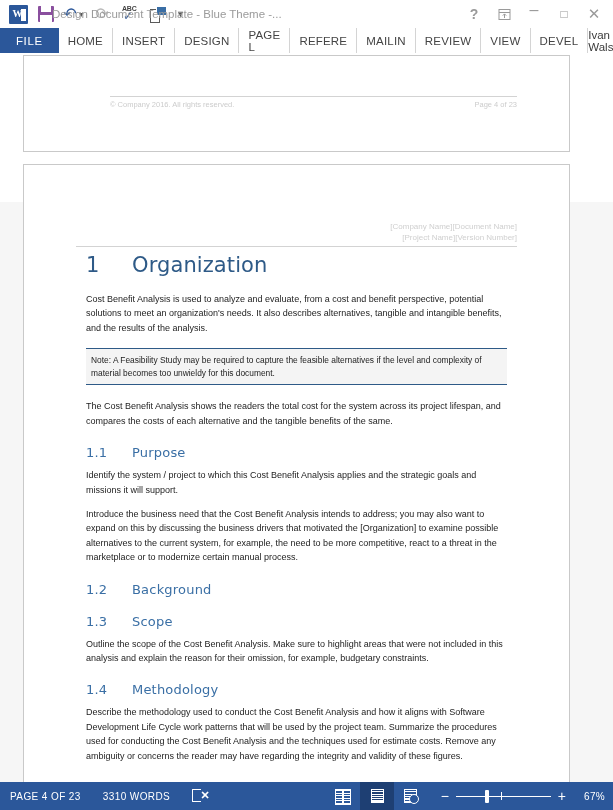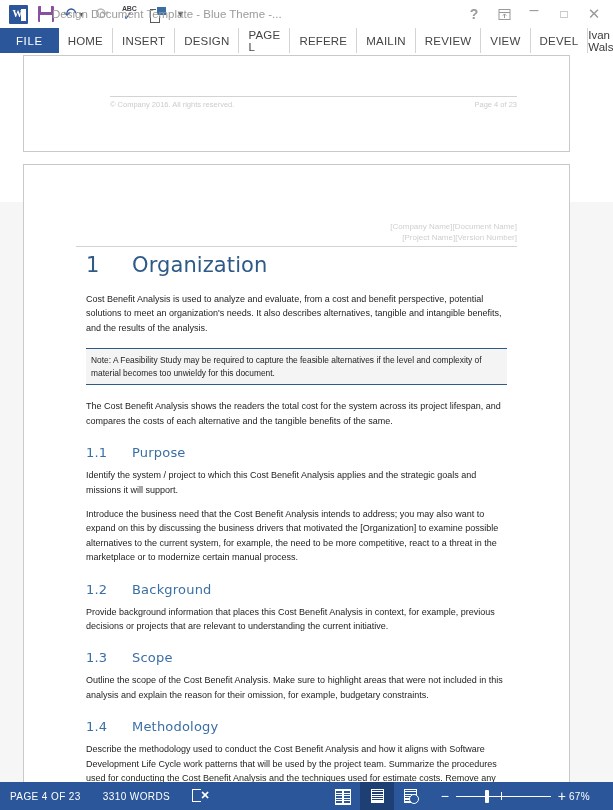--- a/index.html
+++ b/index.html
@@ -334,21 +334,21 @@
   .slider .mid {
     position: absolute; left: 47%; top: 3px;
     width: 1.3px; height: 8px; background: #ffffff;
   }
   .slider .thumb {
     position: absolute; left: 30%; top: 1px;
     width: 4.5px; height: 13px; background: #ffffff;
     border-radius: 1px;
   }
   .zoom-pct {
-    width: 36px; text-align: left;
+    width: 36px; text-align: right;
     font-size: 10px; letter-spacing: 0.3px;
   }
 </style>
 </head>
 <body>
 
 <div id="titlebar">
   <div class="qat">
     <div class="qat-btn">
         <span class="word-icon"></span>
@@ -458,21 +458,20 @@
         <span class="num">1.1</span>
         <span>Purpose</span>
       </h2>
       <p class="body">Identify the system / project to which this Cost Benefit Analysis applies and the strategic goals and missions it will support.</p>
       <p class="body">Introduce the business need that the Cost Benefit Analysis intends to address; you may also want to expand on this by discussing the business drivers that motivated the [Organization] to examine possible alternatives to the current system, for example, the need to be more competitive, react to a threat in the marketplace or to modernize certain manual process.</p>
 
       <h2 class="h2">
         <span class="num">1.2</span>
         <span>Background</span>
       </h2>
-      <p class="body">Provide background information that places this Cost Benefit Analysis in context, for example, previous decisions or projects that are relevant to understanding the current initiative.</p>
 
       <h2 class="h2">
         <span class="num">1.3</span>
         <span>Scope</span>
       </h2>
       <p class="body">Outline the scope of the Cost Benefit Analysis. Make sure to highlight areas that were not included in this analysis and explain the reason for their omission, for example, budgetary constraints.</p>
 
       <h2 class="h2">
         <span class="num">1.4</span>
         <span>Methodology</span>

